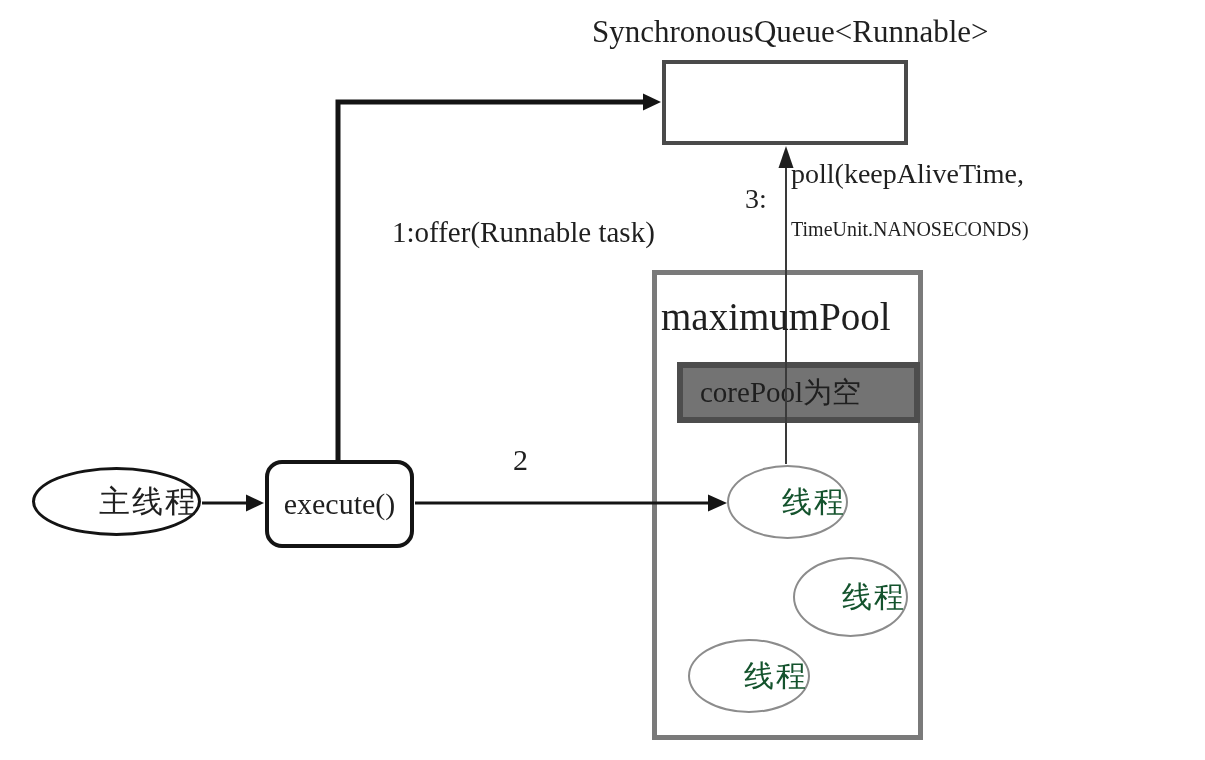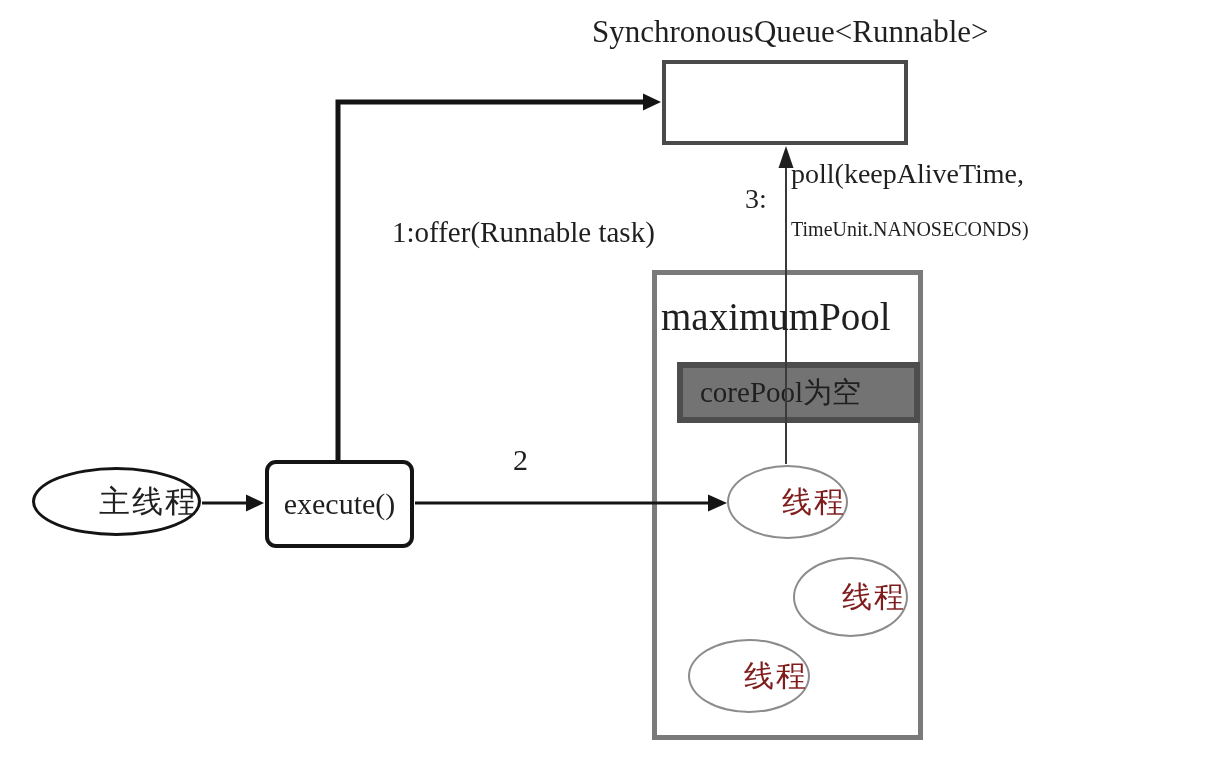--- a/index.html
+++ b/index.html
@@ -67,31 +67,31 @@
     left: 32px; top: 467px;
     width: 169px; height: 69px;
     border: 3.5px solid #141414;
     font-size: 31px;
     letter-spacing: 2px;
   }
   .thread {
     border: 2px solid #8c8c8c;
     font-size: 30px;
     letter-spacing: 2px;
-    color: #7f1d1d;
+    color: #14532d;
   }
   .thread-1 { left: 727px; top: 465px; width: 121px; height: 74px; }
   .thread-2 { left: 793px; top: 557px; width: 115px; height: 80px; }
   .thread-3 { left: 688px; top: 639px; width: 122px; height: 74px; }
 
   .execute-node {
     left: 265px; top: 460px;
     width: 149px; height: 88px;
     border: 4px solid #141414;
-    border-radius: 11px;
+    border-radius: 17px;
     background: #ffffff;
     display: flex;
     align-items: center;
     justify-content: center;
     font-size: 30px;
   }
 
   .edge-label { white-space: nowrap; }
   .offer-label { left: 356px; top: 216px; font-size: 29px; margin-left: 36px; }
   .step2-label { left: 513px; top: 443px; font-size: 30px; }

